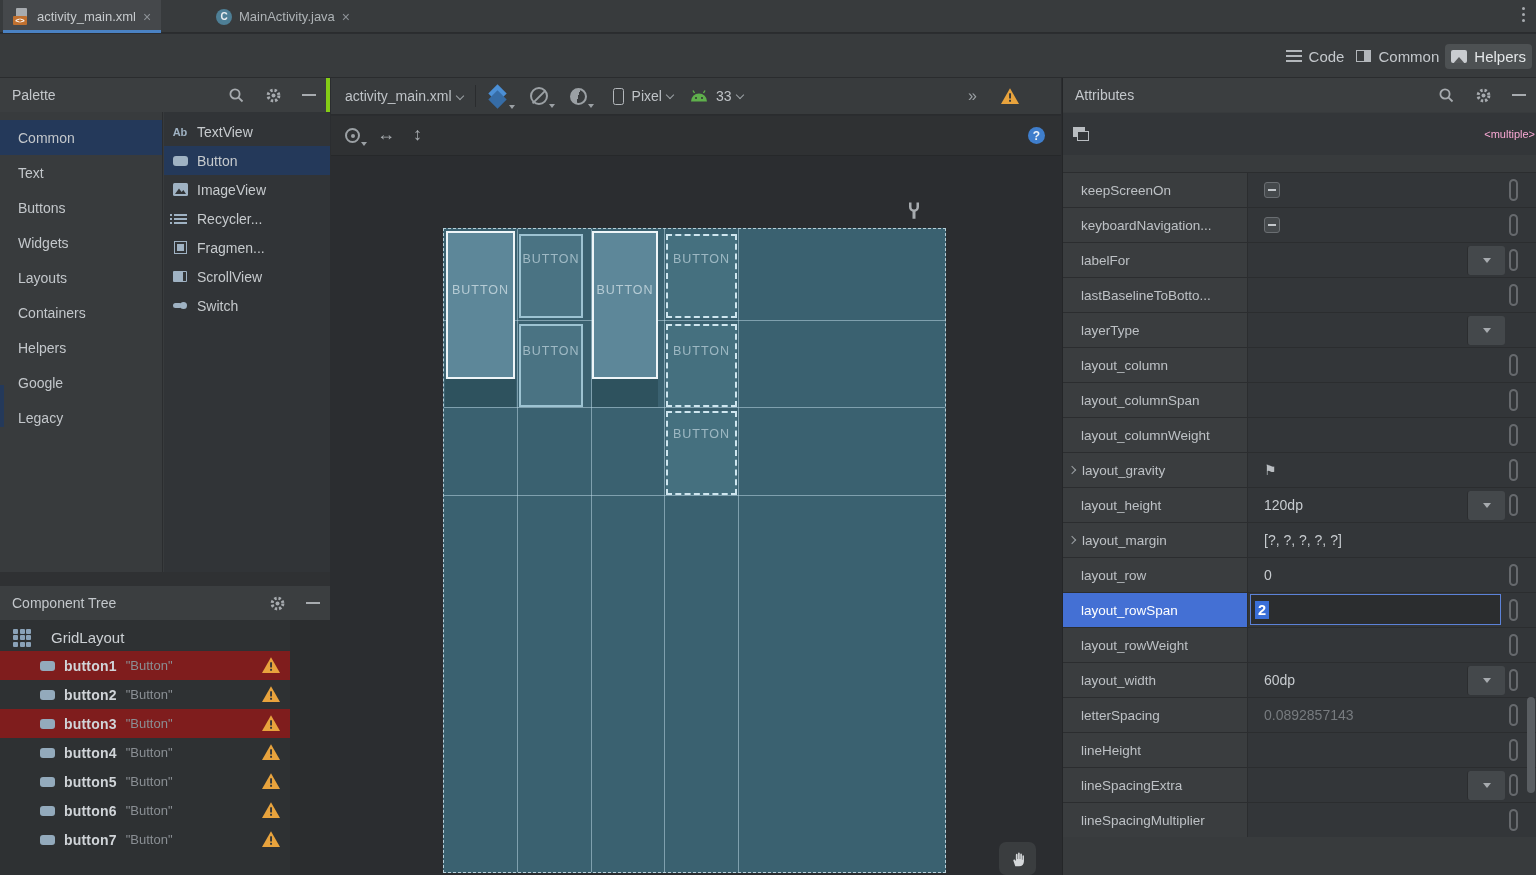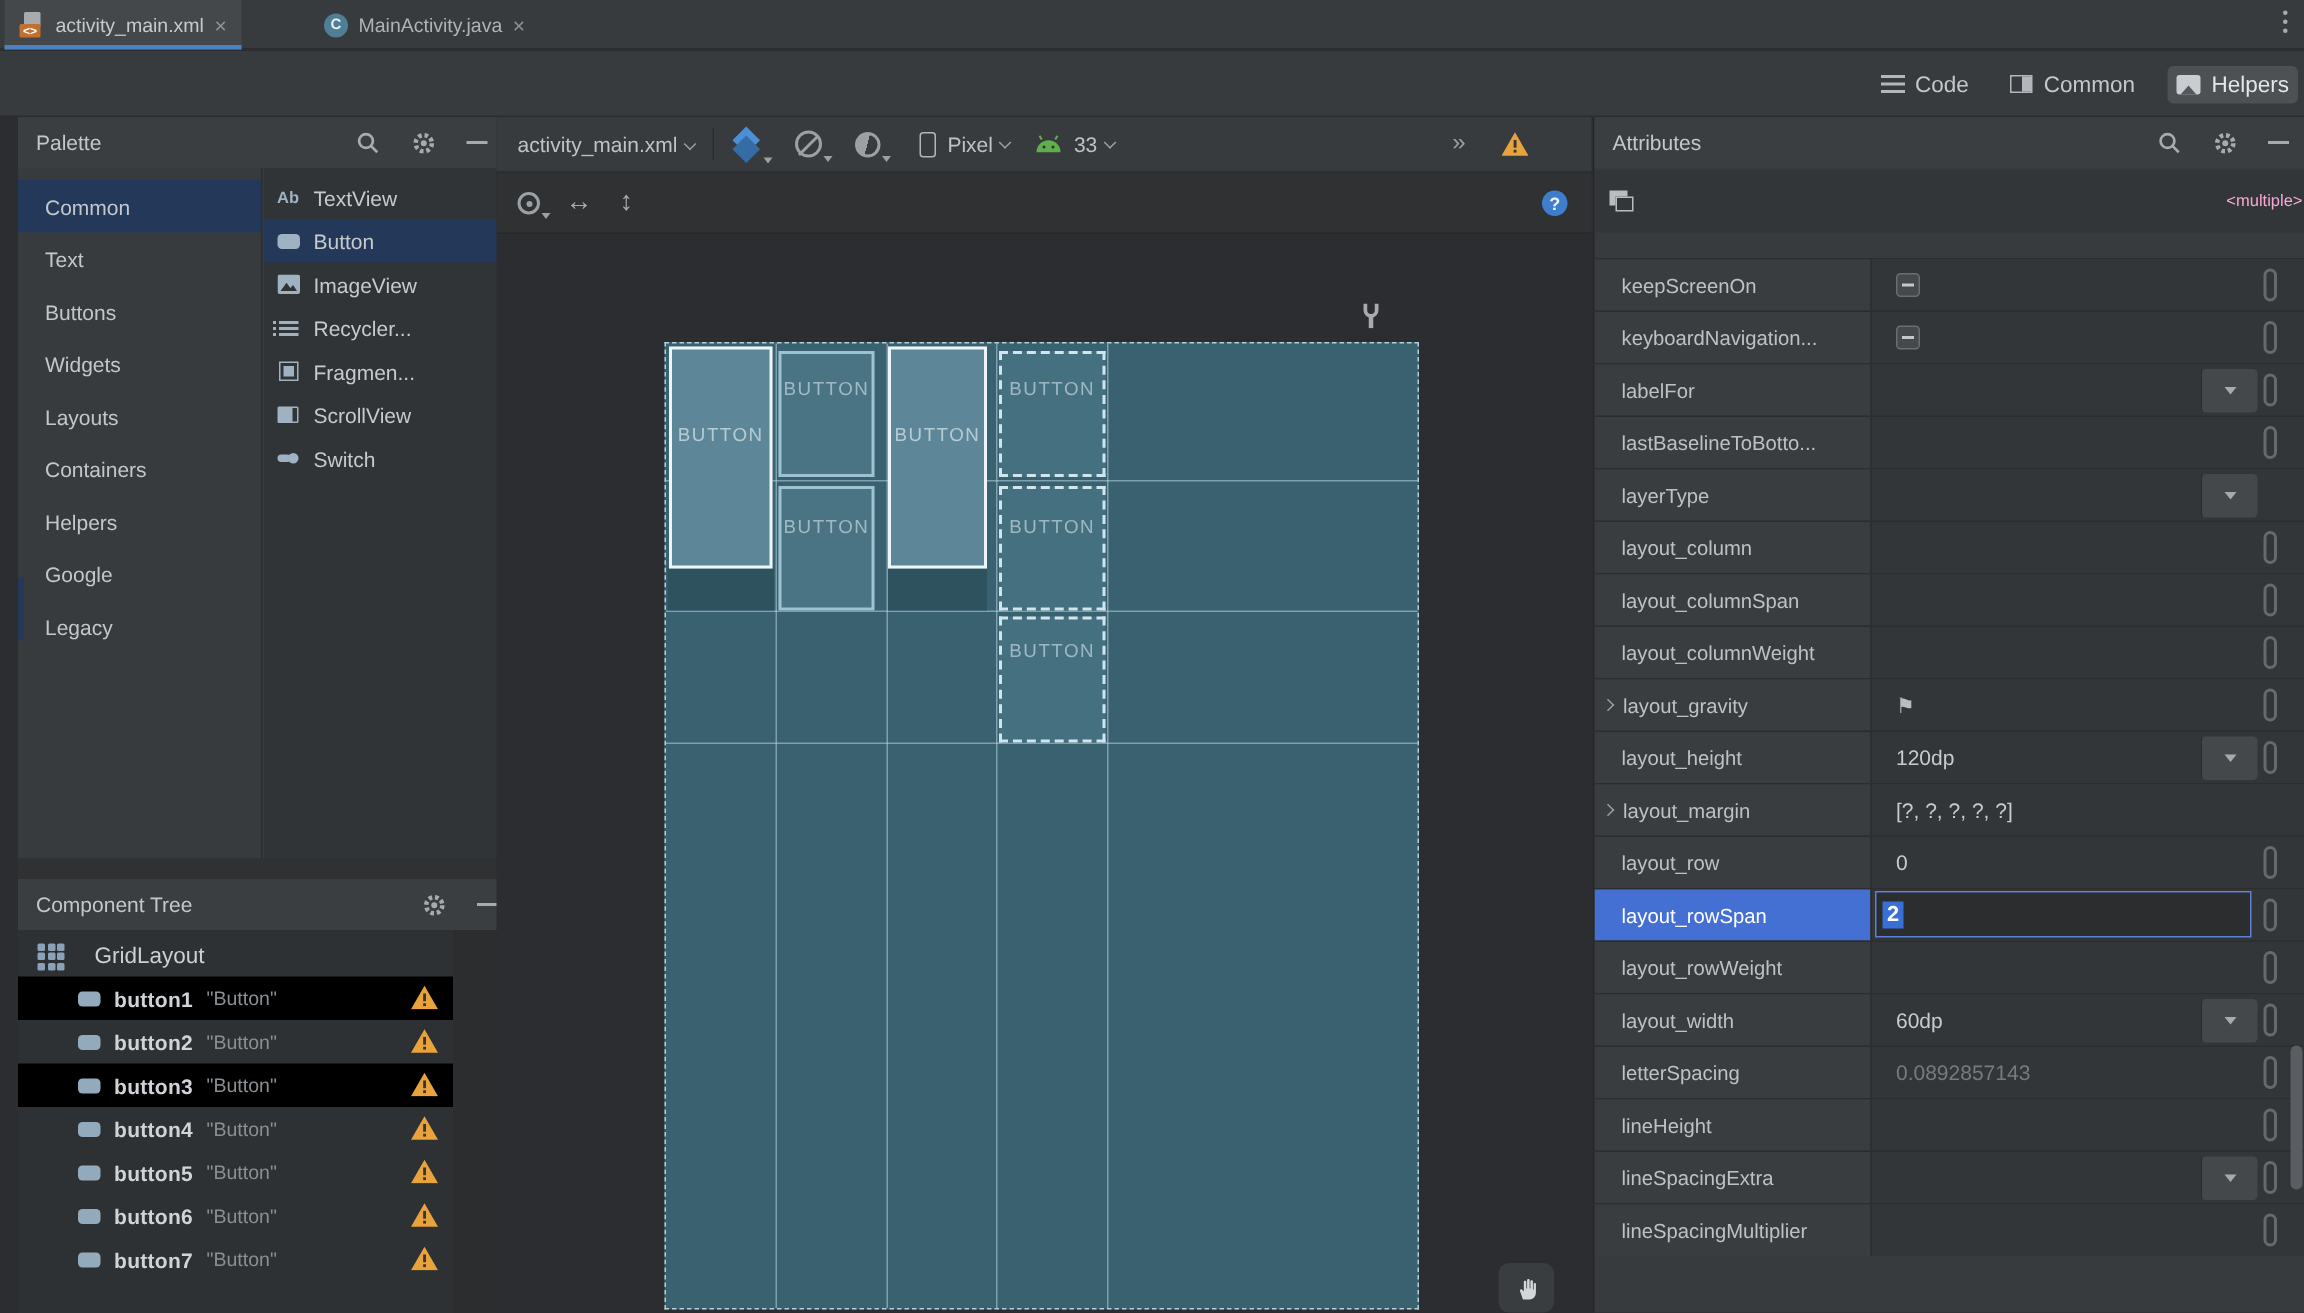--- a/index.html
+++ b/index.html
@@ -25,32 +25,32 @@
   .xml-ic .pg { position:absolute; left:3px; top:0; width:11px; height:10px; background:#a7abaf; border-radius:1px; }
   .xml-ic .bd { position:absolute; left:0; top:8px; width:14px; height:9px; background:#c0702f; border-radius:1px; color:#fff; font-size:8px; font-weight:bold; text-align:center; line-height:9px; }
   .xml-ic .bd::after { content:"<>"; }
   .java-ic { width:16px; height:16px; border-radius:50%; background:#4e7f96; color:#e8eef1; font-size:10px; font-weight:bold; display:flex; align-items:center; justify-content:center; }
   .java-ic::after { content:"C"; }
   #tab-menu { position:absolute; right:6px; top:7px; width:14px; height:20px; display:flex; flex-direction:column; align-items:center; gap:3px; }
   #tab-menu i { width:3px; height:3px; border-radius:50%; background:#a7abaf; }
 
   
   #maintb { position:absolute; left:0; top:34px; width:1536px; height:44px; background:#383b3d; border-bottom:1px solid #2a2c2e; }
-  #modes { position:absolute; right:4px; top:6px; height:32px; display:flex; align-items:center; gap:16px; font-size:15px; color:#c4c8cc; }
+  #modes { position:absolute; right:4px; top:6px; height:32px; display:flex; align-items:center; font-size:15px; color:#c4c8cc; }
   .mode { display:flex; align-items:center; gap:7px; padding:4px 6px; border-radius:4px; }
   .mode.sel { background:#4d5153; color:#e3e6e8; }
   .ic-code { display:inline-block; width:16px; height:12px; border-top:2.5px solid #b3b7bb; border-bottom:2.5px solid #b3b7bb; position:relative; }
   .ic-code::after { content:""; position:absolute; left:0; top:2.5px; width:16px; height:2.5px; background:#b3b7bb; }
   .ic-split { display:inline-block; width:15px; height:12px; border:1.5px solid #b3b7bb; position:relative; }
   .ic-split::after { content:""; position:absolute; right:0; top:0; width:6px; height:100%; background:#b3b7bb; }
   .ic-pic { display:inline-block; width:16px; height:13px; background:#c9ccd0; border-radius:2px; position:relative; overflow:hidden; }
   .ic-pic::after { content:""; position:absolute; left:1px; bottom:-2px; width:0; height:0; border-left:7px solid transparent; border-right:7px solid transparent; border-bottom:8px solid #55585a; }
 
   
-  #left { position:absolute; left:12px; top:78px; width:330px; height:797px; background:#383b3d; border-right:7px solid #84cc16;text-align:right; }
+  #left { position:absolute; left:0; top:78px; width:330px; height:797px; background:#383b3d; border-right:4px solid #84cc16;text-align:right; }
   .pane-head { height:34px; display:flex; align-items:center; padding:0 12px; background:#3b3e40; font-size:14px; color:#c3c7cb; position:relative; }
   .pane-icons { position:absolute; right:10px; display:flex; align-items:center; gap:20px; }
   #left-stripe { position:absolute; left:0; top:307px; width:4px; height:42px; background:#24395a; }
 
   #palette-body { position:absolute; left:0; top:34px; width:330px; height:460px; }
   #pal-cats { position:absolute; left:0; top:0; width:163px; height:460px; background:#383b3d; border-right:1px solid #2b2d2f; padding-top:8px; }
   .pal-cat { height:35px; display:flex; align-items:center; padding-left:18px; font-size:14px; color:#c3c7cb; }
   .pal-cat.sel { background:#24395a; }
   #pal-items { position:absolute; left:164px; top:0; width:166px; height:460px; background:#313437; padding-top:5px; }
   .pal-item { height:29px; display:flex; align-items:center; gap:8px; padding-left:7px; font-size:14px; color:#c6cacd; }
@@ -70,21 +70,21 @@
 
   #splitter { position:absolute; left:0; top:494px; width:330px; height:14px; background:#2f3133; }
 
   #tree-head-wrap { position:absolute; left:0; top:508px; width:330px; }
   #tree-list { position:absolute; left:0; top:542px; width:330px; height:333px; background:#2b2d2f; }
   #tree-inner { position:absolute; left:0; top:0; width:290px; height:333px; background:#2e3133; padding-top:4px; }
   .tree-root { height:27px; display:flex; align-items:center; gap:20px; padding-left:13px; font-size:15px; color:#ccd0d4; }
   .grid-ic { display:grid; grid-template-columns:repeat(3,5px); grid-template-rows:repeat(3,5px); gap:1.5px; }
   .grid-ic i { background:#8aa2b8; border-radius:1px; }
   .tree-row { height:29px; display:flex; align-items:center; gap:9px; padding-left:40px; position:relative; font-size:14px; }
-  .tree-row.sel { background:#000000; }
+  .tree-row.sel { background:#7f1d1d; }
   .tr-ic { width:15px; height:10px; background:#93aabc; border-radius:3px; flex:0 0 15px; }
   .tr-name { color:#d0d4d8; font-weight:bold; letter-spacing:.2px; }
   .tr-text { color:#8a8f94; font-size:13px; }
   .tr-warn { position:absolute; right:10px; top:6px; }
 
   .warn-svg { width:18px; height:16px; }
 
   
   #center { position:absolute; left:331px; top:78px; width:730px; height:797px; background:#2b2d30; }
   #dtb1 { position:absolute; left:0; top:0; width:730px; height:37px; background:#383b3d; border-bottom:1px solid #2a2c2e; display:flex; align-items:center; font-size:14px; color:#bfc3c7; }

